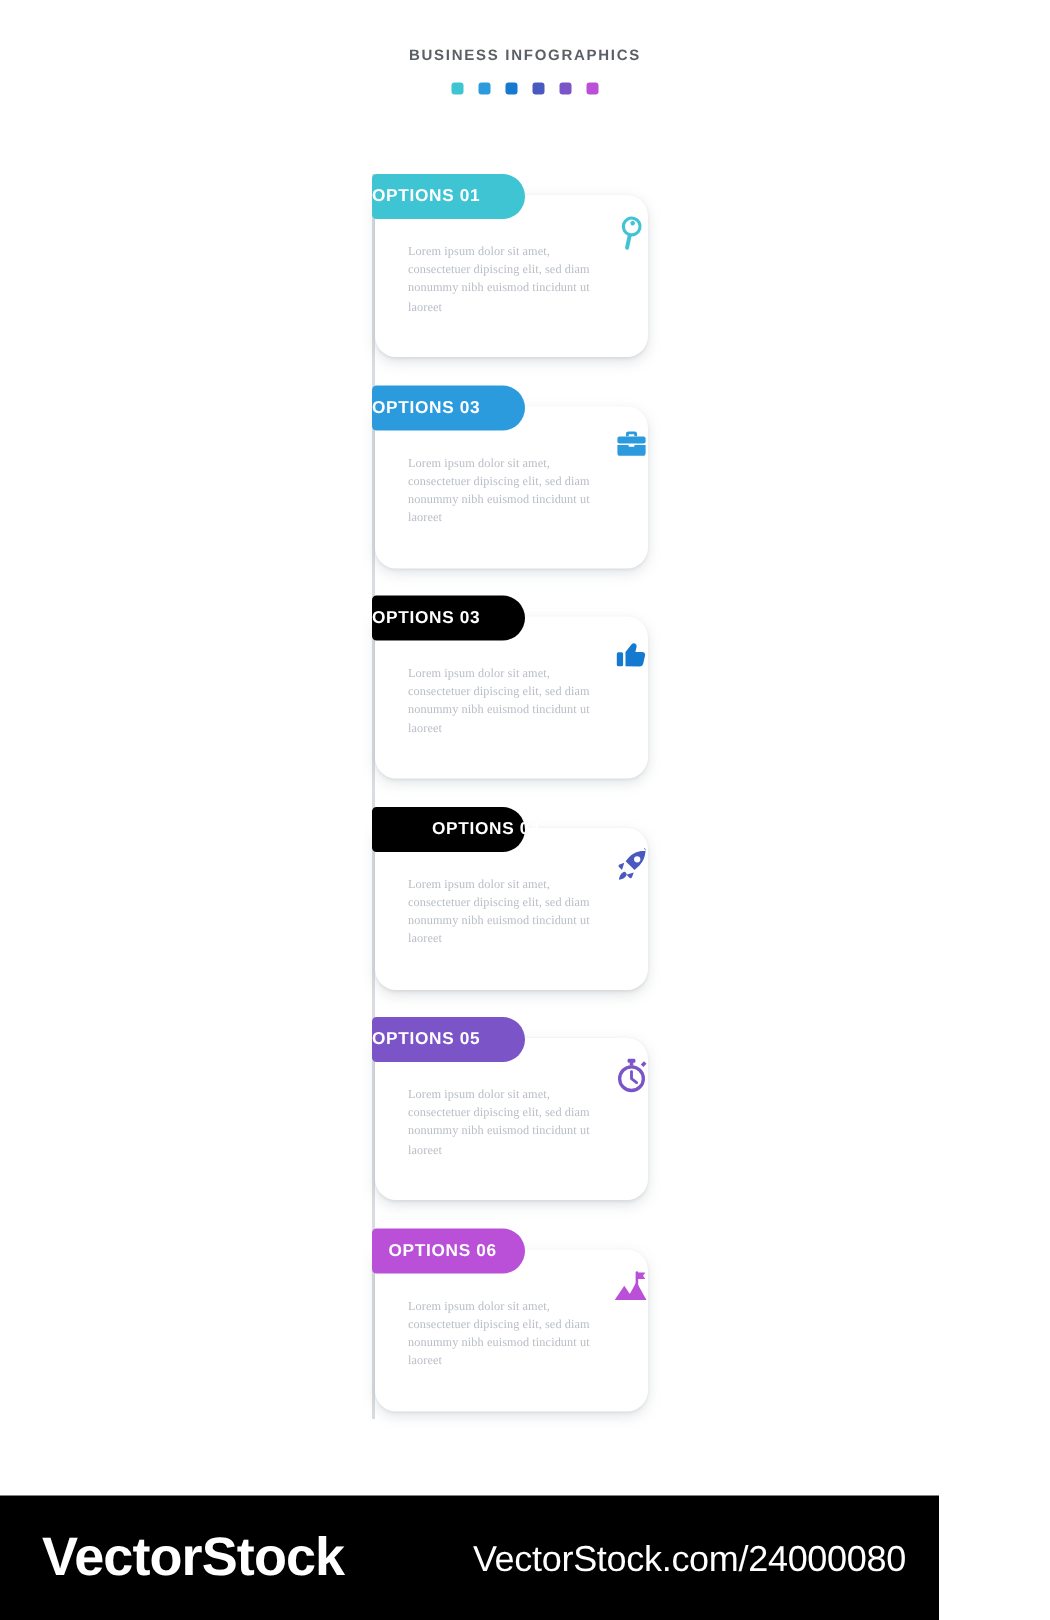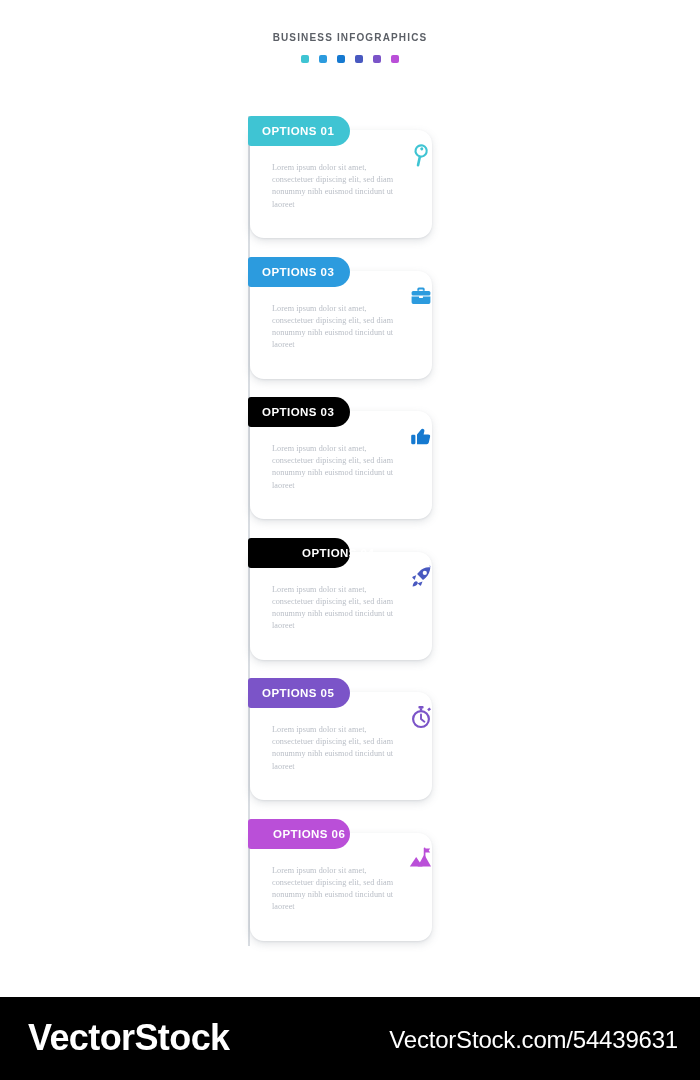--- a/index.html
+++ b/index.html
@@ -89,21 +89,20 @@
     border-radius:3px 15px 15px 3px;
     display:flex;
     align-items:center;
     z-index:3;
   }
   .pill-label {
     color:#ffffff;
     font-size:11.5px;
     font-weight:bold;
     letter-spacing:0.45px;
-    margin-left:14px;
     white-space:nowrap;
   }
 
   
   .icon-wrap {
     position:absolute;
     right:14px;
     top:26px;
     width:26px; height:26px;
     z-index:4;
@@ -123,21 +122,21 @@
     line-height:12.2px;
     color:#b9bec6;
     letter-spacing:0.06px;
     font-family:Liberation Serif, serif;
   }
 
   
   #footer {
     position:absolute;
     left:0; top:997px;
-    width:700px; height:83px;
+    width:626px; height:83px;
     background:#000000;
   }
   #footer-brand {
     position:absolute;
     left:28px; top:20px;
     color:#ffffff;
     font-size:36px;
     font-weight:bold;
     letter-spacing:-0.6px;
     line-height:42px;
@@ -258,16 +257,16 @@
           </svg>
         </div>
         <div class="pill" style="background: rgb(186, 79, 216); padding-left: 11px;">
           <span class="pill-label">OPTIONS 06</span>
         </div>
       </div>
     </div>
 
   <div id="footer">
     <div id="footer-brand">VectorStock</div>
-    <div id="footer-url">VectorStock.com/54439631</div>
+    <div id="footer-url">VectorStock.com/24000080</div>
   </div>
 
 </div>
 
 </body></html>

